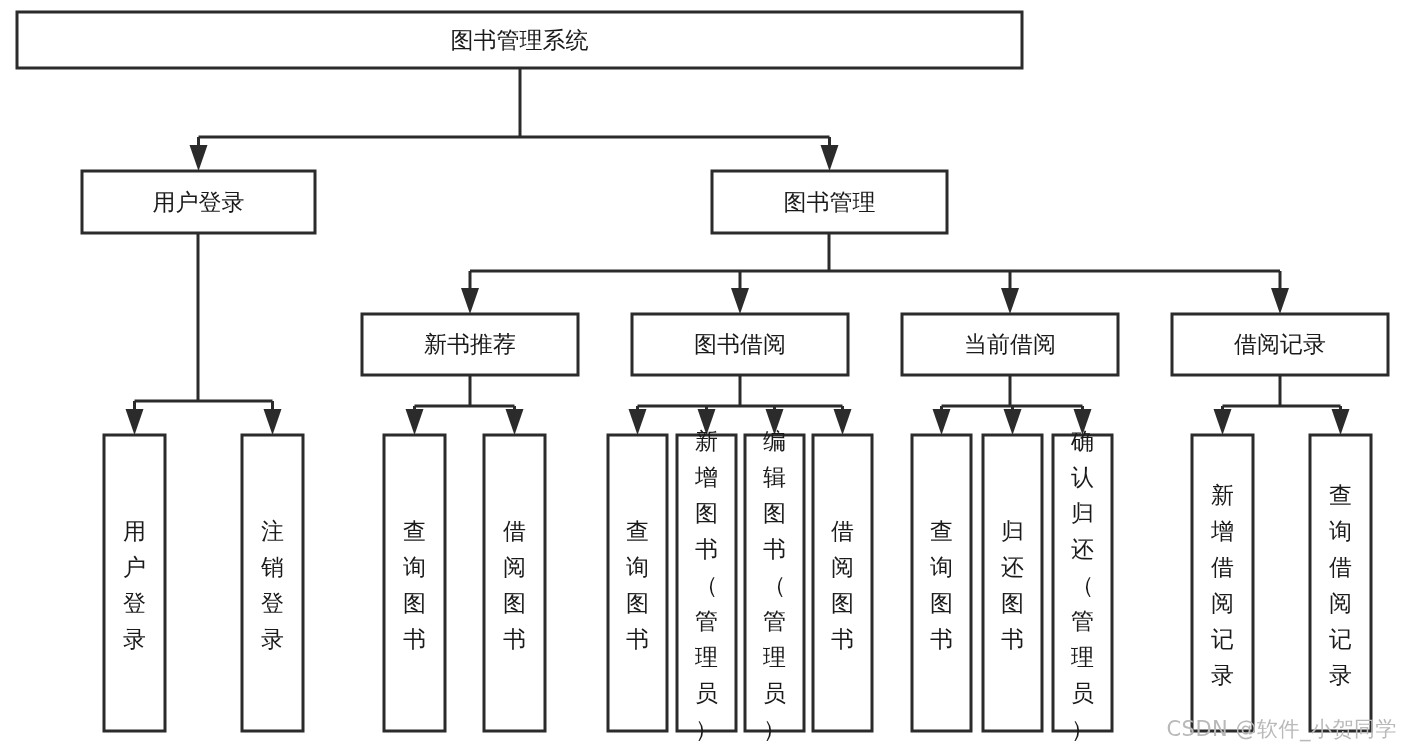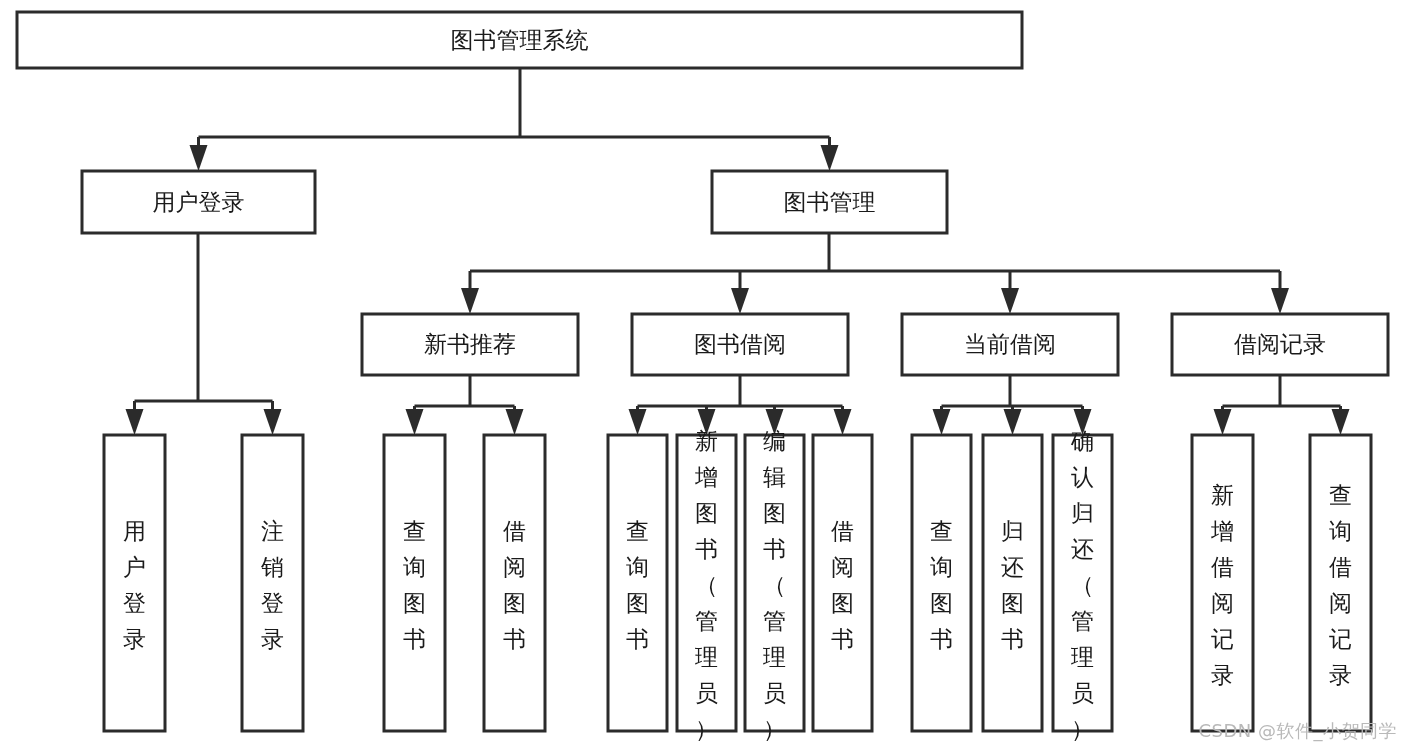--- a/index.html
+++ b/index.html
@@ -46,21 +46,21 @@
   }
   .arrow-head {
     fill: #2b2b2b;
     stroke: none;
   }
   .watermark-text {
     position: absolute;
     right: 8px;
     bottom: 4px;
     font-family: "DejaVu Sans", "Liberation Sans", sans-serif;
-    font-size: 18px;
+    font-size: 21px;
     color: #b9b9b9;
     white-space: nowrap;
     letter-spacing: 0.5px;
   }
 </style>
 </head>
 <body>
 
 <div id="page">
   <svg id="diagram-svg" viewBox="0 0 1405 747" xmlns="http://www.w3.org/2000/svg">

